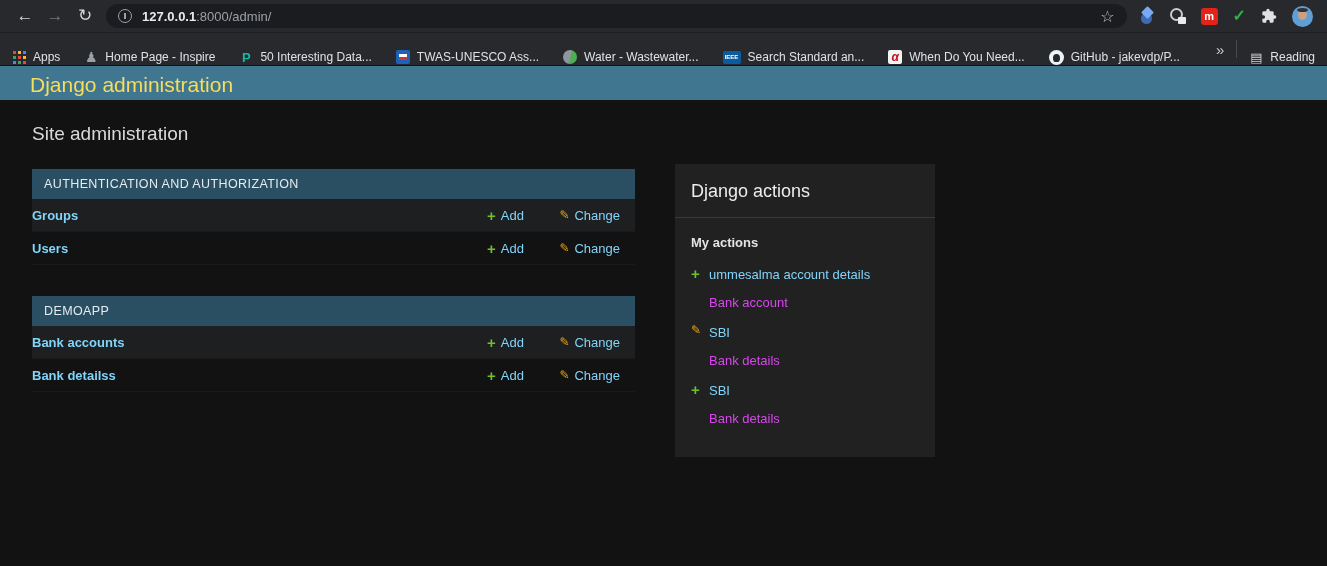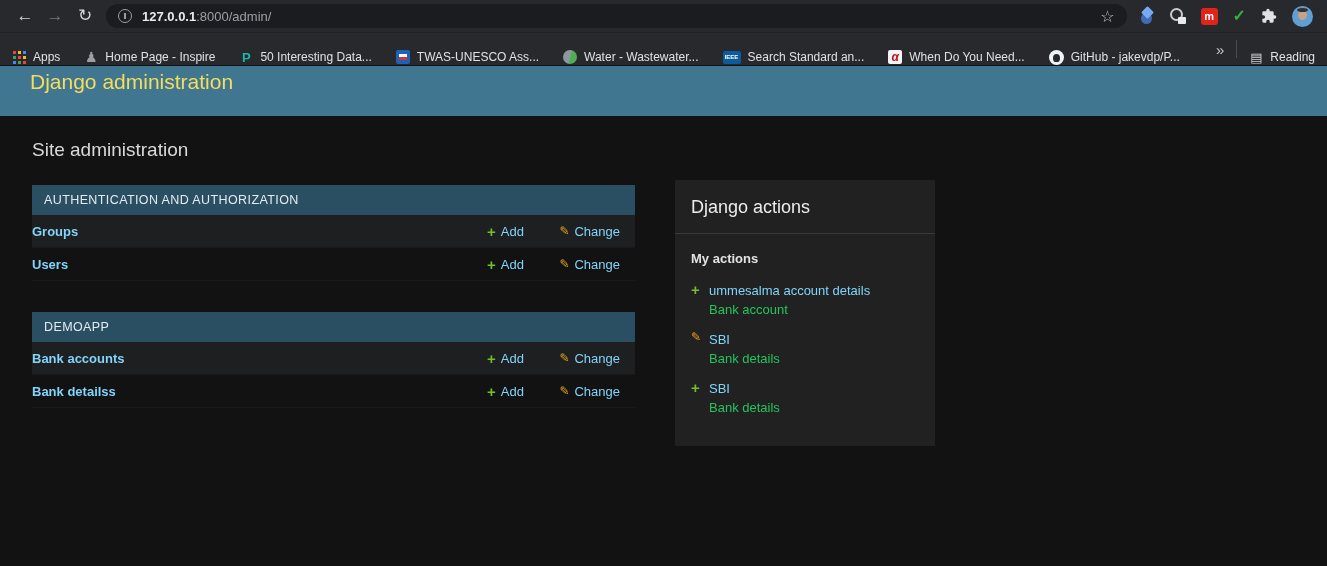--- a/index.html
+++ b/index.html
@@ -47,21 +47,21 @@
   .bm-ieee { min-width: 18px; height: 13px; background: #0c5b9e; border-radius: 2px; color: #fff; font-size: 6px; font-weight: bold; display: flex; align-items: center; justify-content: center; padding: 0 1px; }
   .bm-alpha { width: 14px; height: 14px; background: #f4f4f4; border-radius: 2px; color: #c1121f; font-size: 12px; font-weight: bold; font-style: italic; display: flex; align-items: center; justify-content: center; }
   .bm-github { width: 15px; height: 15px; border-radius: 50%; background: #f0f3f6; position: relative; }
   .bm-github::after { content: ""; position: absolute; left: 4px; top: 4px; width: 7px; height: 8px; background: #24292f; border-radius: 50% 50% 45% 45%; }
   .bm-spacer { flex: 1; }
   .bm-chevron { color: #c6c8cc; font-size: 15px; margin: 0 12px; cursor: pointer; }
   .bm-sep { width: 1px; height: 18px; background: #4a4b4e; margin-right: 13px; }
   .reading-ic { color: #d3d6da; font-size: 13px; }
 
   
-  .admin-header { height: 50px; background: #417690; display: flex; justify-content: space-between; padding: 4px 10px 0 30px; margin-top: 1px; }
+  .admin-header { height: 34px; background: #417690; display: flex; align-items: center; justify-content: space-between; padding: 4px 10px 0 30px; margin-top: 1px; }
   .branding { color: #f5dd5d; font-size: 21px; font-weight: 400; cursor: pointer; }
   .user-tools { color: #eef3f5; font-size: 12.5px; letter-spacing: 0.3px; white-space: pre; }
   .username { font-weight: bold; color: #ffeead; }
   .ut-link { color: #f5fbff; text-decoration: underline; text-underline-offset: 3px; cursor: pointer; }
 
   
   .content { position: relative; height: 451px; padding: 23px 0 0 32px; }
   .site-title { font-size: 19px; font-weight: 400; color: #d9d9d9; margin-bottom: 24px; }
   .module { width: 603px; margin-bottom: 31px; }
   .module-caption { background: #2a4e62; color: #e3ecf1; font-size: 12.5px; font-weight: 500; letter-spacing: 0.4px; padding: 8px 12px; cursor: pointer; }
@@ -75,21 +75,21 @@
   .pencil-ic { color: #e9a718; font-size: 12px; line-height: 1; }
 
   
   .recent { position: absolute; left: 675px; top: 64px; width: 260px; min-height: 255px; background: #212121; }
   .recent-title { padding: 17px 16px 15px; font-size: 18px; font-weight: 400; color: #ececec; border-bottom: 1px solid #3a3a3a; }
   .recent-sub { margin: 17px 16px 0; font-size: 13px; font-weight: bold; color: #e3e3e3; }
   .recent-list { list-style: none; margin: 15px 16px 0; padding-bottom: 18px; }
   .recent-li { position: relative; padding-left: 18px; margin-bottom: 13px; }
   .ra-ic { position: absolute; left: 0; top: 1px; }
   .ra-link { color: #81d4fa; font-size: 13px; cursor: pointer; display: inline-block; }
-  .ra-obj { color: #22c55e; font-size: 13px; margin-top: 3px; }
+  .ra-obj { color: #d946ef; font-size: 13px; margin-top: 12px; }
 </style>
 </head>
 <body>
 
 <div class="page">
 
   <div class="toolbar">
     <span class="nav-btn">←</span>
     <span class="nav-btn disabled">→</span>
     <span class="nav-btn">↻</span>

